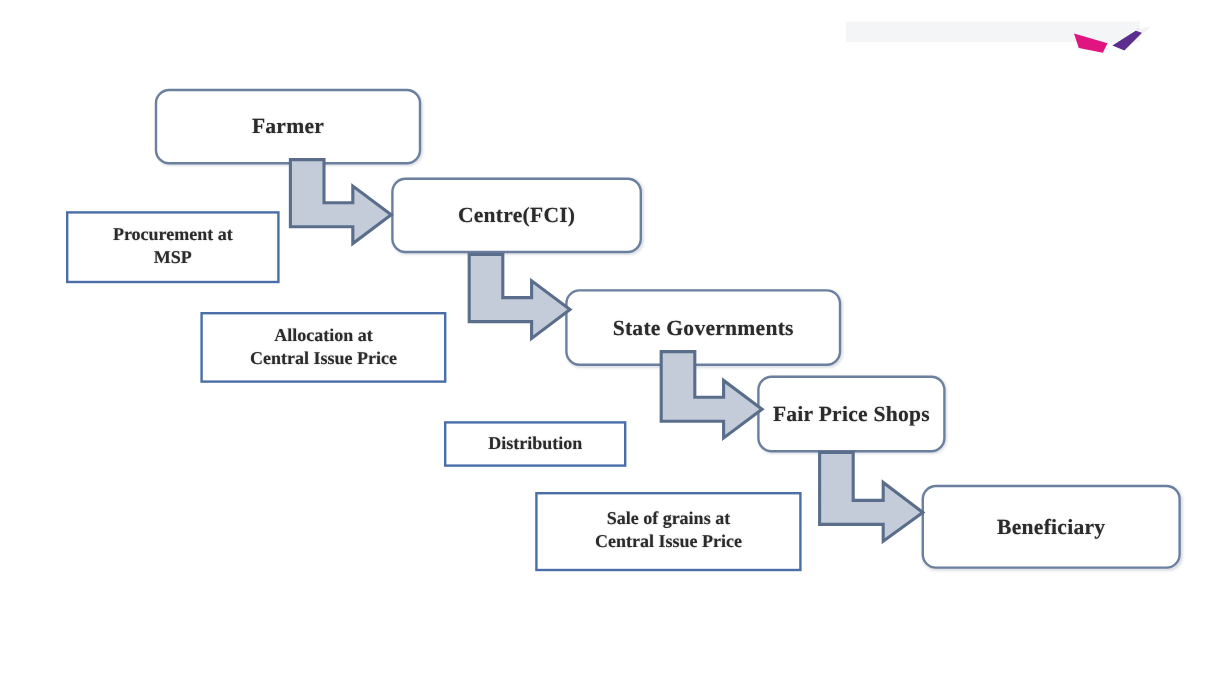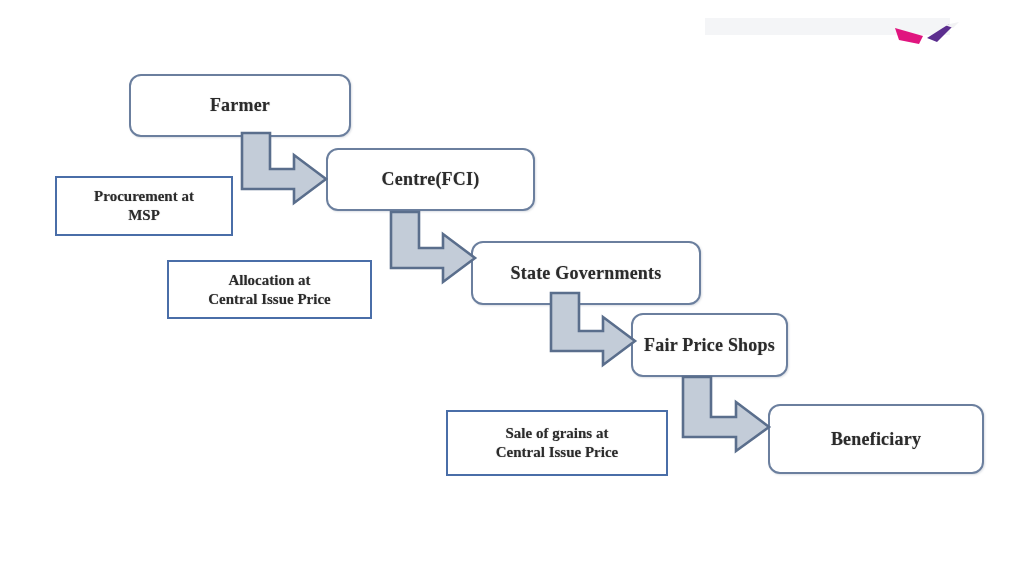--- a/index.html
+++ b/index.html
@@ -136,20 +136,25 @@
     </div>
   </div>
 
   <div class="label-box" style="left:167px; top:260px; width:205px; height:59px; font-size:15px;">
     <div>
       <div>Allocation at</div>
       <div>Central Issue Price</div>
     </div>
   </div>
 
+  <div class="label-box" style="left:370px; top:351px; width:152px; height:38px; font-size:15px;">
+    <div>
+      <div>Distribution</div>
+    </div>
+  </div>
 
   <div class="label-box" style="left:446px; top:410px; width:222px; height:66px; font-size:15px;">
     <div>
       <div>Sale of grains at</div>
       <div>Central Issue Price</div>
     </div>
   </div>
 
 </div>
 

